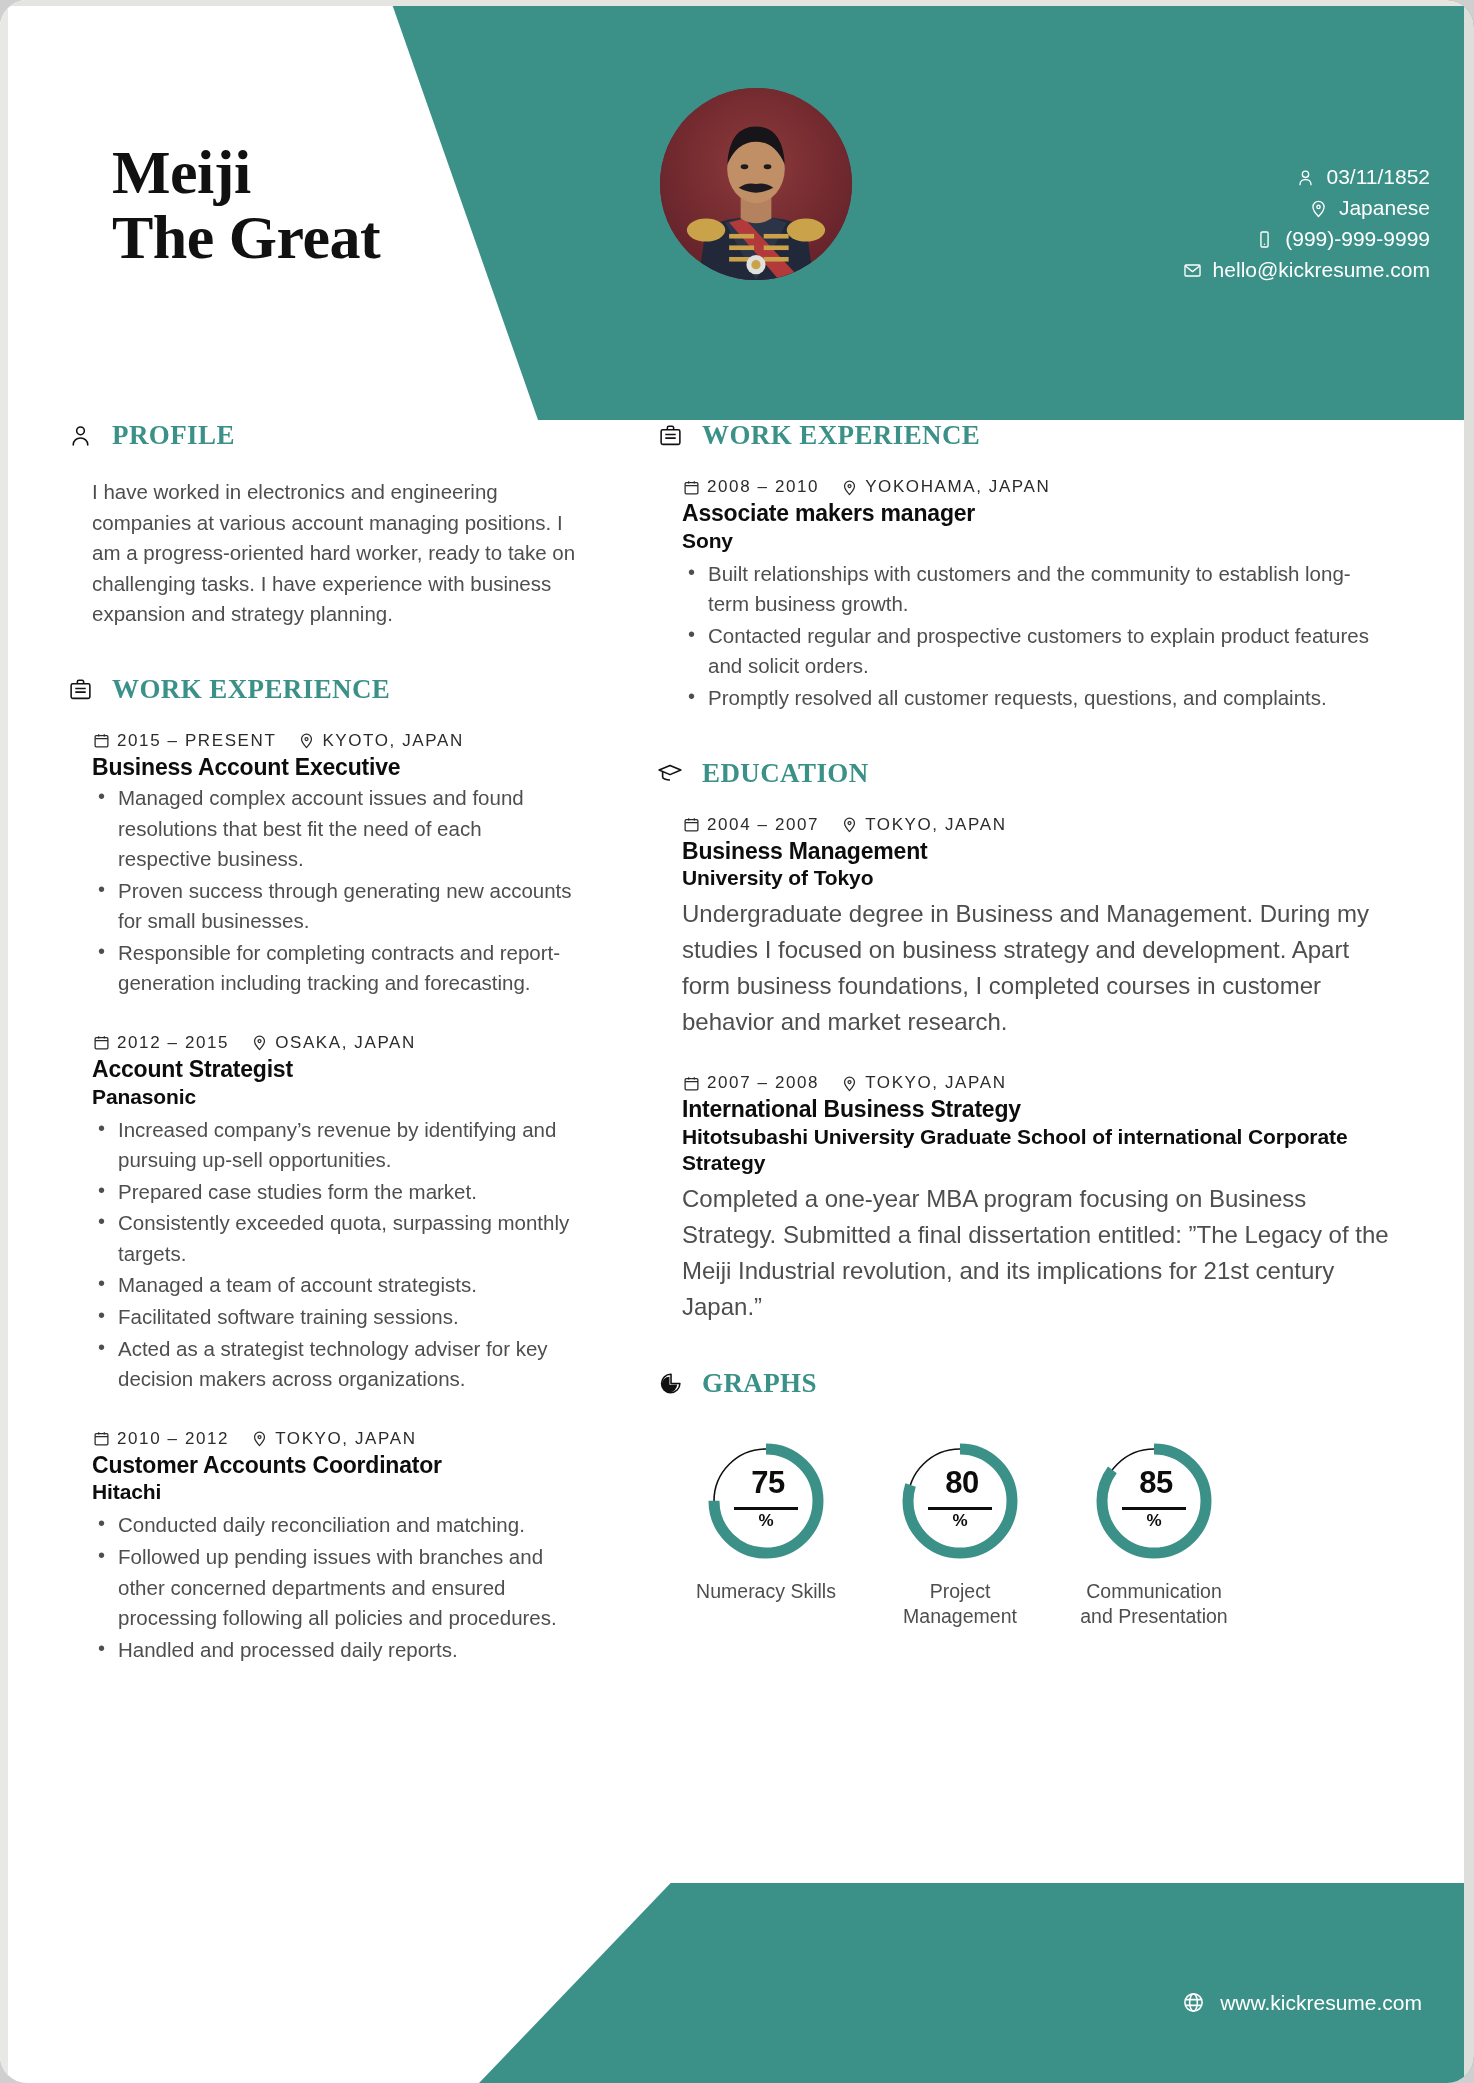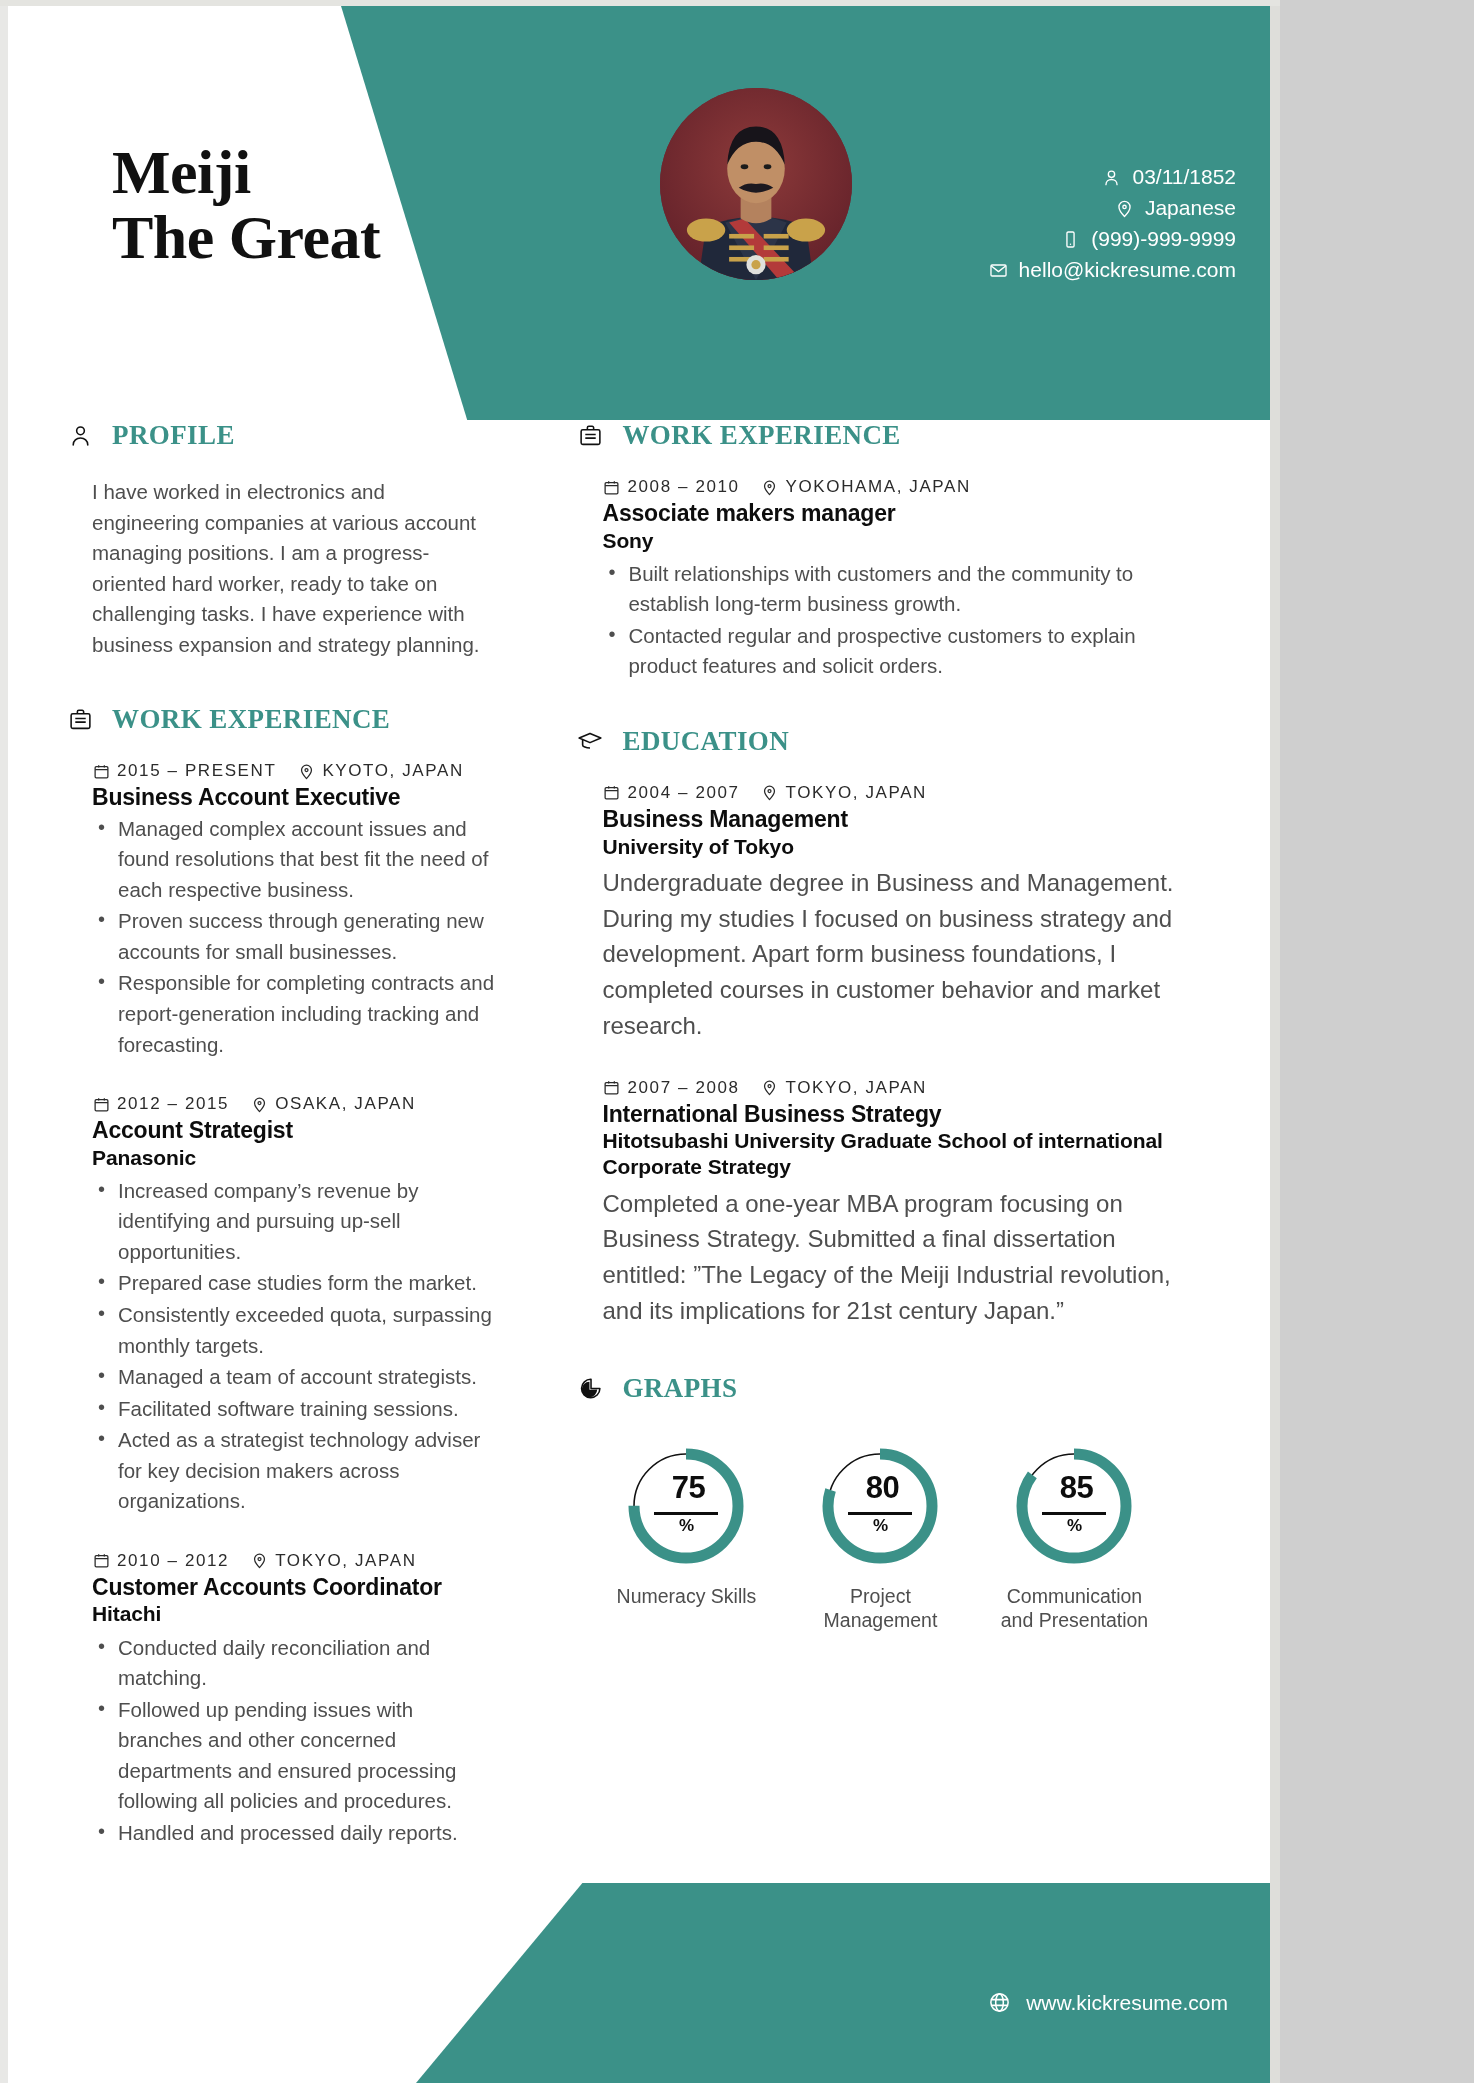--- a/index.html
+++ b/index.html
@@ -4,24 +4,25 @@
 <style>
   * { box-sizing: border-box; margin: 0; padding: 0; }
 
   html, body {
     background: #cfcfcf;
     font-family: "Liberation Sans", sans-serif;
   }
 
   #page {
     position: relative;
-    width: 1280px;
+    width: 1474px;
     height: 2083px;
     background: #ffffff;
     overflow: hidden;
+    border-radius: 27px;
   }
 
   
   .teal-header {
     position: absolute;
     top: 0; left: 0; width: 100%; height: 420px;
     background: #3b9188;
     clip-path: polygon(26.5% 0, 100% 0, 100% 100%, 36.5% 100%);
     z-index: 0;
   }
@@ -497,20 +498,21 @@
                   <circle cx="12" cy="10" r="2.1"></circle>
               </svg>
             </span>
             <span>YOKOHAMA, JAPAN</span>
           </div>
           <div class="role">Associate makers manager</div>
           <div class="org">Sony</div>
           <ul class="bul">
             <li>Built relationships with customers and the community to establish long-term business growth.</li>
             <li>Contacted regular and prospective customers to explain product features and solicit orders.</li>
+            <li>Promptly resolved all customer requests, questions, and complaints.</li>
           </ul>
         </div>
       </div>
 
       <div class="sec-block">
         <div class="sec">
           <span class="sec-ic">
             <svg width="26" height="26" viewBox="0 0 24 24" fill="none" stroke="#111" stroke-width="1.5" stroke-linejoin="round">
               <path d="M2 9.2L12 5l10 4.2L12 13.5 2 9.2z"></path>
                 <path d="M5.2 11v4.6c0 1.6 3.1 2.9 6.8 2.9"></path>

